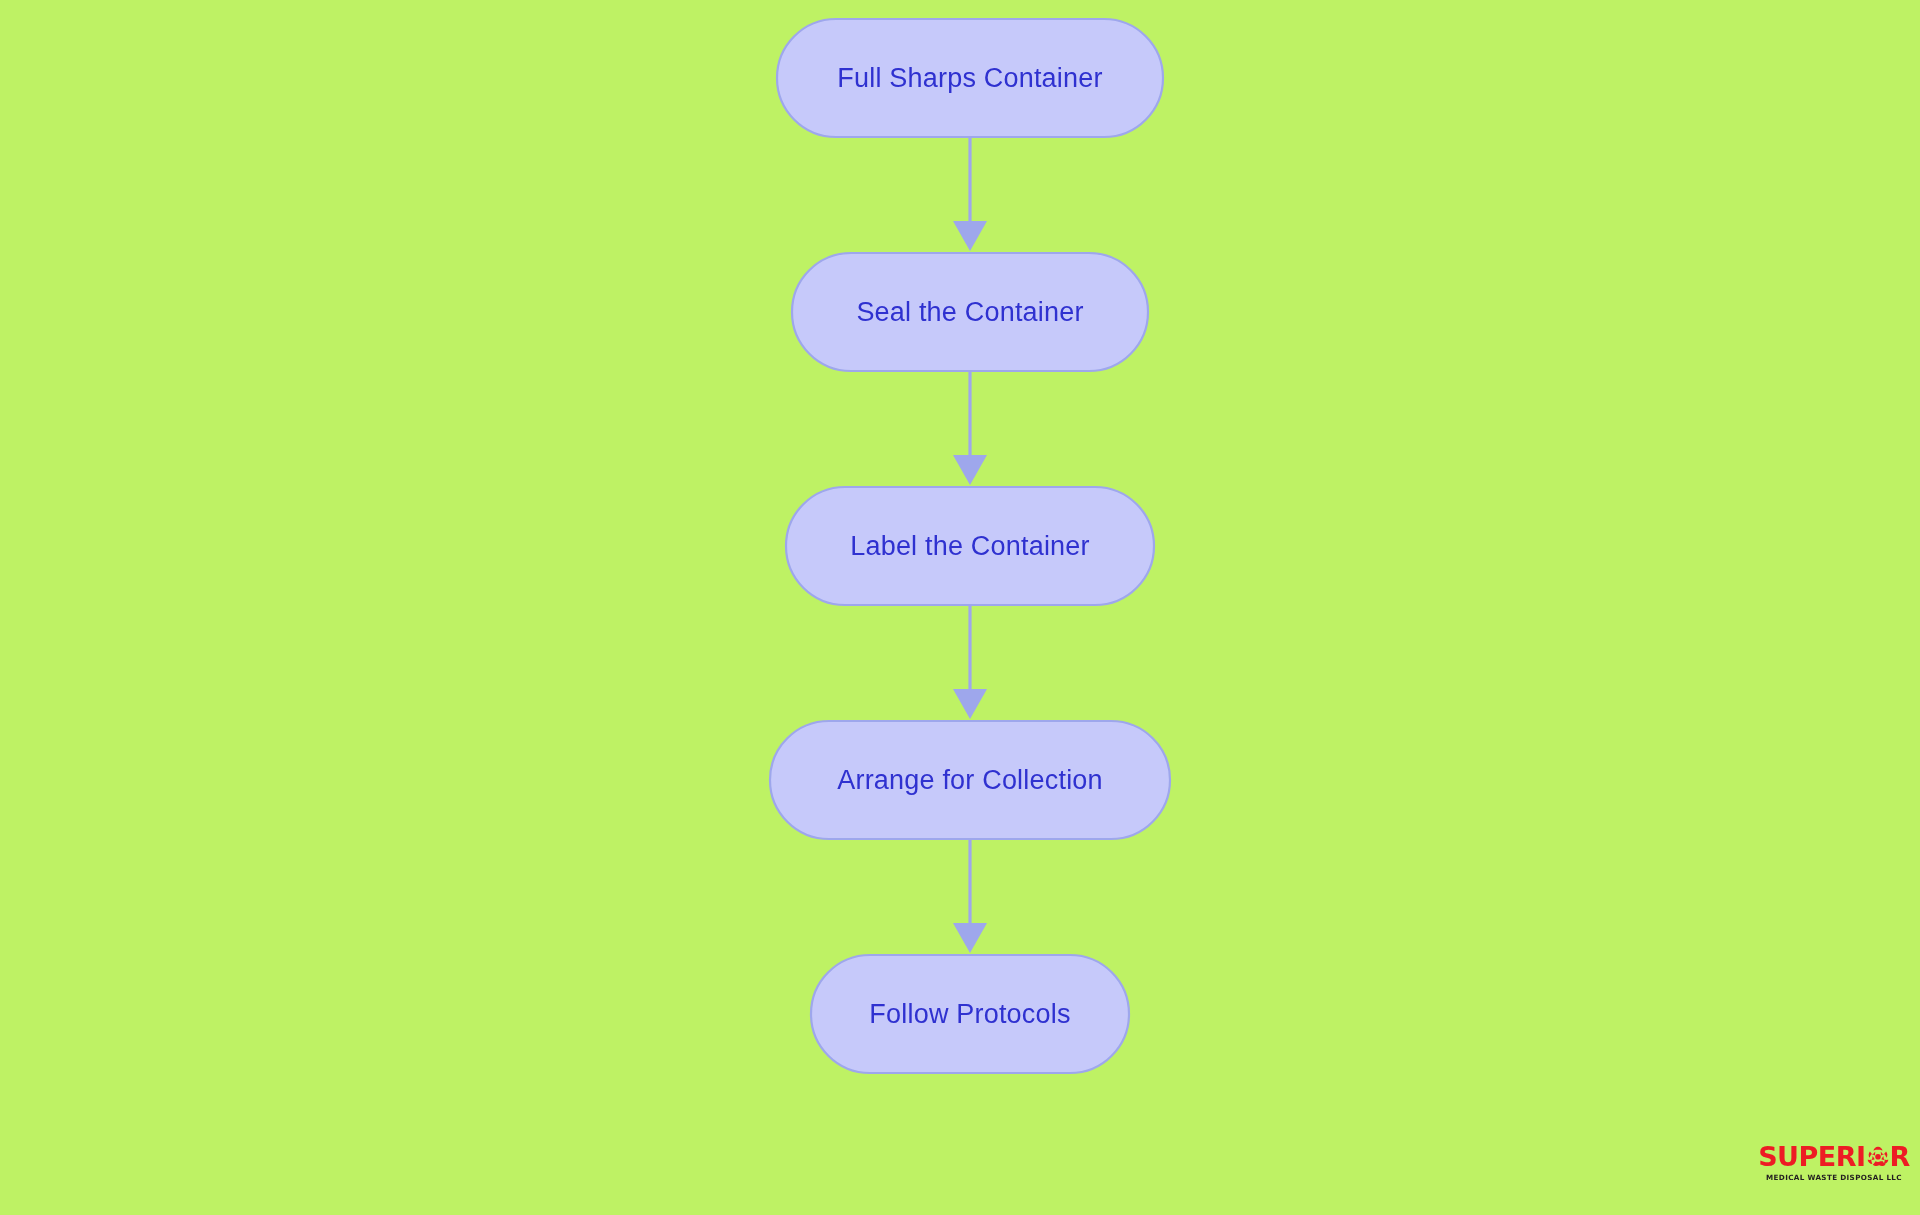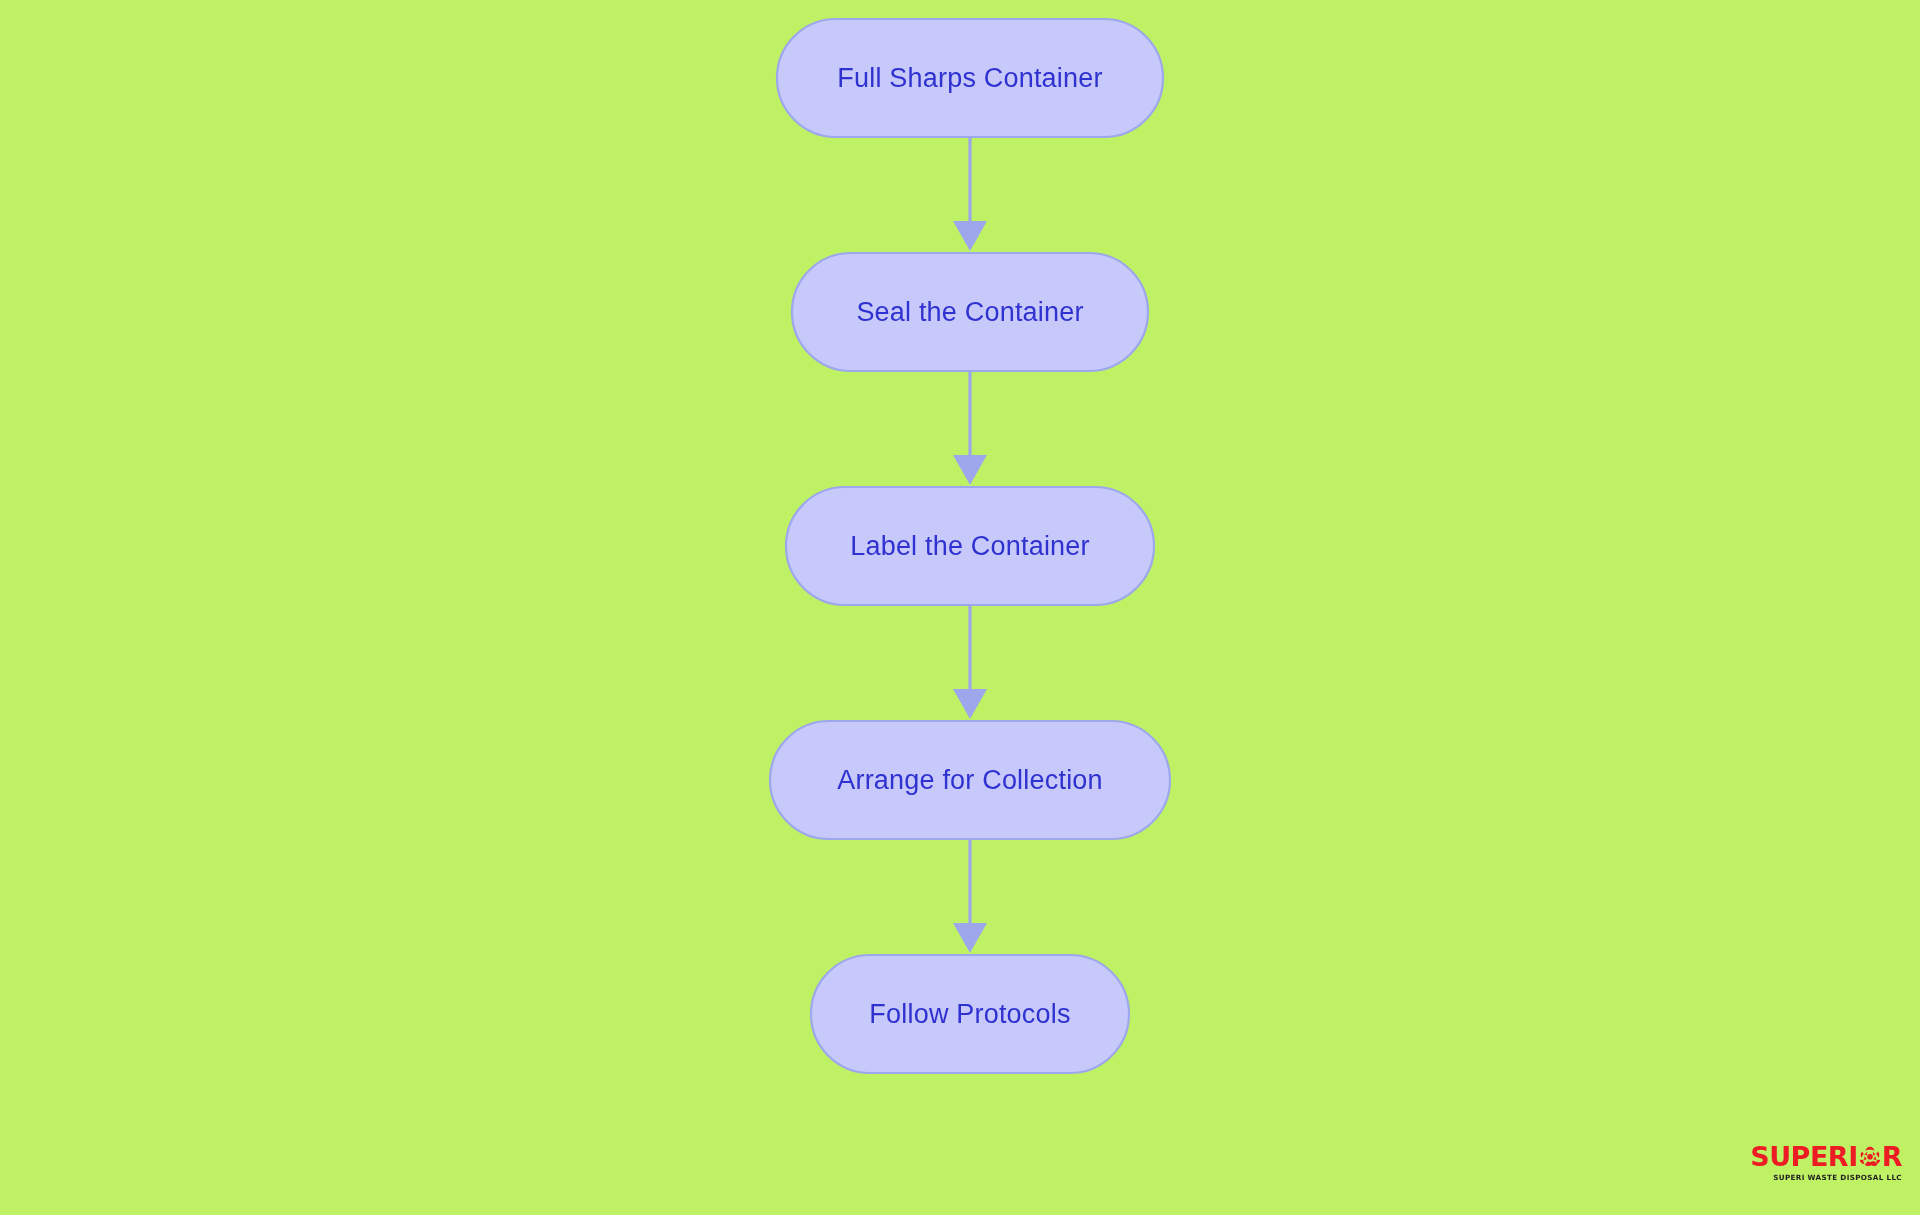--- a/index.html
+++ b/index.html
@@ -43,25 +43,25 @@
     stroke-width: 3.2;
     fill: none;
   }
   .edge-head {
     fill: #9ea7ec;
   }
 
   
   #watermark {
     position: absolute;
-    right: 18px;
+    right: 2px;
     bottom: 28px;
     width: 168px;
     height: 44px;
-    text-align: right;
+    text-align: center;
     line-height: 1;
     user-select: none;
   }
   .wm-wordmark {
     position: relative;
     display: block;
     font-family: "DejaVu Sans", sans-serif;
     font-weight: bold;
     font-size: 27px;
     letter-spacing: -0.5px;
@@ -150,16 +150,16 @@
             <circle cx="32" cy="30" r="7.5"></circle>
             <path d="M32 3c-6.2 0-11.3 4.6-12.1 10.6 4.1-2.2 8.1-2.3 12.1-2.3s8 .1 12.1 2.3C43.3 7.6 38.2 3 32 3z"></path>
             <path d="M24.8 16.6c-3.4 2-5.6 5.1-6.4 8.5-3.2-2.6-6-5.5-7.9-9.1C6.4 20.9 6 27.6 9.4 32.6c1.4-4.4 3.7-7.7 6.4-10.3 2.2 2.3 5.1 3.9 8.2 4.4-.1-3.5.3-7 .8-10.1z"></path>
             <path d="M39.2 16.6c.5 3.1.9 6.6.8 10.1 3.1-.5 6-2.1 8.2-4.4 2.7 2.6 5 5.9 6.4 10.3 3.4-5 3-11.7-1.1-16.6-1.9 3.6-4.7 6.5-7.9 9.1-.8-3.4-3-6.5-6.4-8.5z"></path>
             <path d="M16.1 37.4c-3.8 1-7.8 1.3-11.8.6 1.2 6.2 6.3 11 12.6 11.6-1.9-3.8-2.7-7.6-2.9-11.3 3.1.4 6.4-.2 9.2-1.8-2.1-2.6-3.9-5.5-5.3-8.3-.8 3.5-1.1 6.6-1.8 9.2z"></path>
             <path d="M47.9 37.4c-.7-2.6-1-5.7-1.8-9.2-1.4 2.8-3.2 5.7-5.3 8.3 2.8 1.6 6.1 2.2 9.2 1.8-.2 3.7-1 7.5-2.9 11.3 6.3-.6 11.4-5.4 12.6-11.6-4 .7-8 .4-11.8-.6z"></path>
             <path d="M38.6 42.1c-2 1.2-4.3 1.8-6.6 1.8s-4.6-.6-6.6-1.8c-1.9 3.5-4.3 6.6-7.4 9.1 4.6 4.3 11.5 5.1 17 1.6l-3.4-5.9 3.4 5.9c5.5 3.5 12.4 2.7 17-1.6-3.1-2.5-5.5-5.6-7.4-9.1z"></path>
           </g>
         </svg></span><span class="wm-word-b">R</span>
     </span>
-    <span class="wm-sub">SUPERI WASTE DISPOSAL LLC</span>
+    <span class="wm-sub">MEDICAL WASTE DISPOSAL LLC</span>
   </div>
 
 </div>
 
 </body></html>

